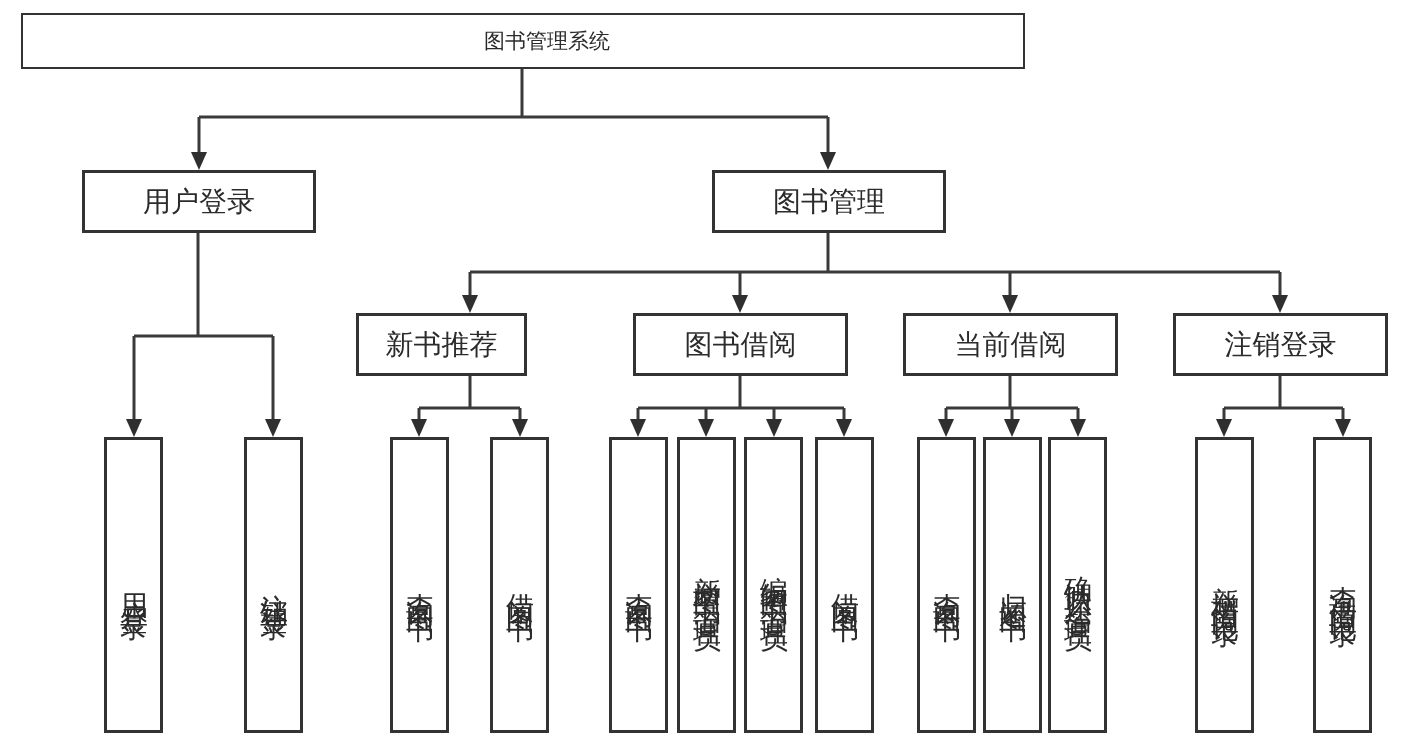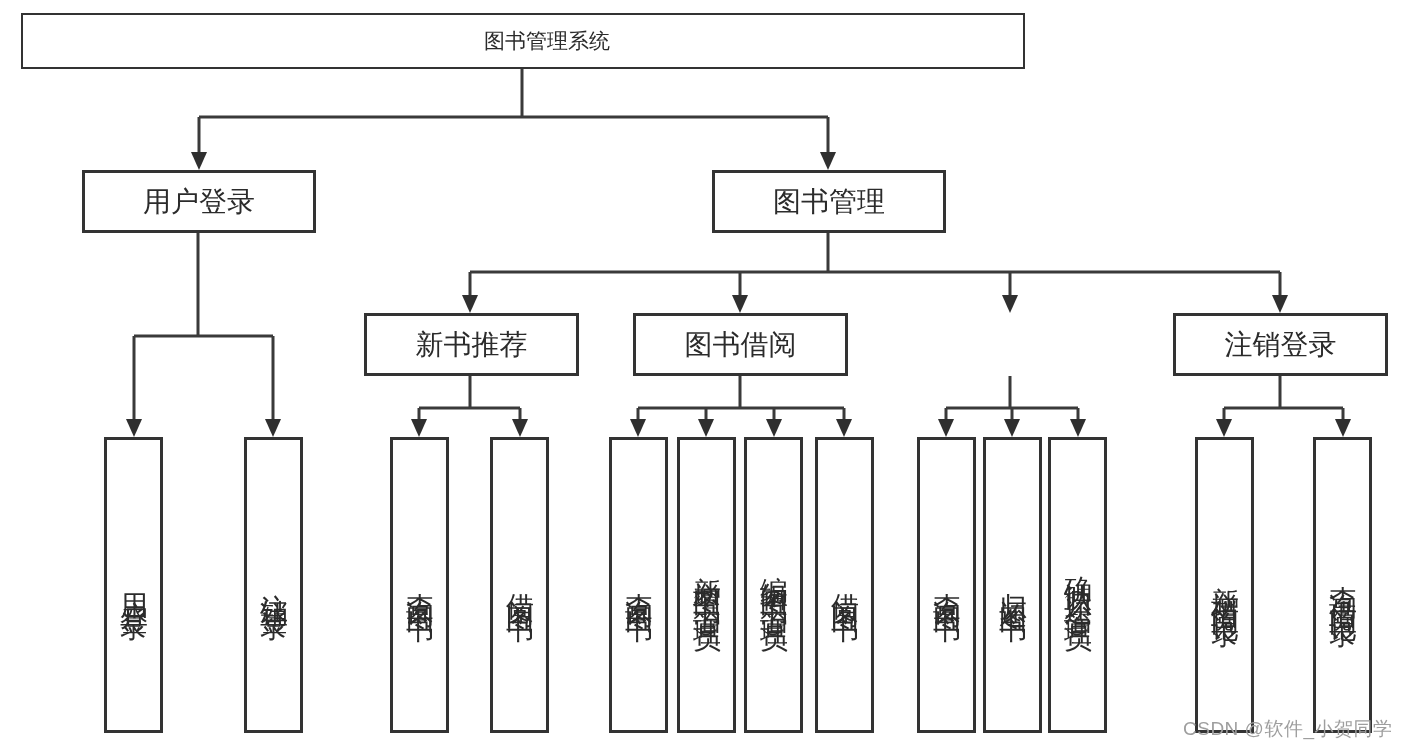--- a/index.html
+++ b/index.html
@@ -69,25 +69,28 @@
     <span class="lbl">图书管理系统</span>
   </div>
 
   <div class="node lvl2" style="left:82px;top:170px;width:234px;height:63px">
     <span class="lbl">用户登录</span>
   </div>
   <div class="node lvl2" style="left:712px;top:170px;width:234px;height:63px">
     <span class="lbl">图书管理</span>
   </div>
 
-  <div class="node lvl3" style="left:364px;top:313px;width:215px;height:63px">
+  <div class="node lvl3" style="left:356px;top:313px;width:171px;height:63px">
     <span class="lbl">新书推荐</span>
   </div>
   <div class="node lvl3" style="left:633px;top:313px;width:215px;height:63px">
     <span class="lbl">图书借阅</span>
+  </div>
+  <div class="node lvl3" style="left:903px;top:313px;width:215px;height:63px">
+    <span class="lbl">当前借阅</span>
   </div>
   <div class="node lvl3" style="left:1173px;top:313px;width:215px;height:63px">
     <span class="lbl">注销登录</span>
   </div>
 
   <div class="node leaf" style="left:104px;top:437px">
     <span class="lbl v">用户登录</span>
   </div>
   <div class="node leaf" style="left:244px;top:437px">
     <span class="lbl v">注销登录</span>
@@ -123,14 +126,13 @@
     <span class="lbl v">确认归还（管理员）</span>
   </div>
 
   <div class="node leaf" style="left:1195px;top:437px">
     <span class="lbl v">新增借阅记录</span>
   </div>
   <div class="node leaf" style="left:1313px;top:437px">
     <span class="lbl v">查询借阅记录</span>
   </div>
 
-  <div class="watermark">CSDN @软件_小贺同学</div>
 </div>
 
 </body></html>

